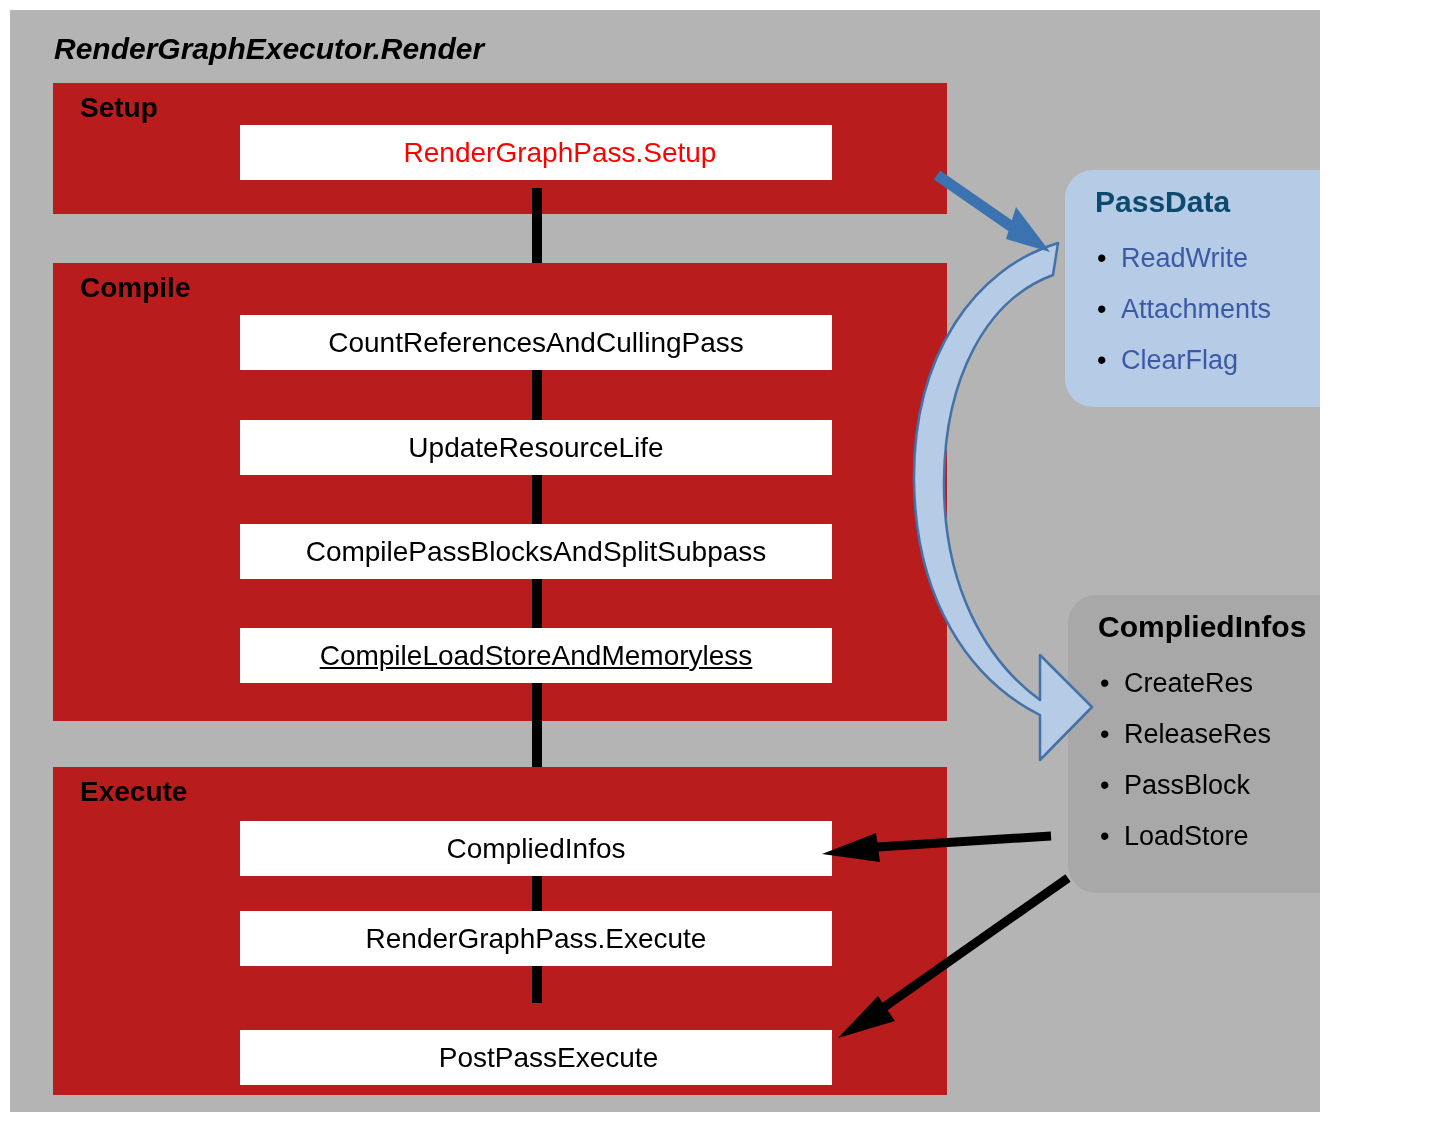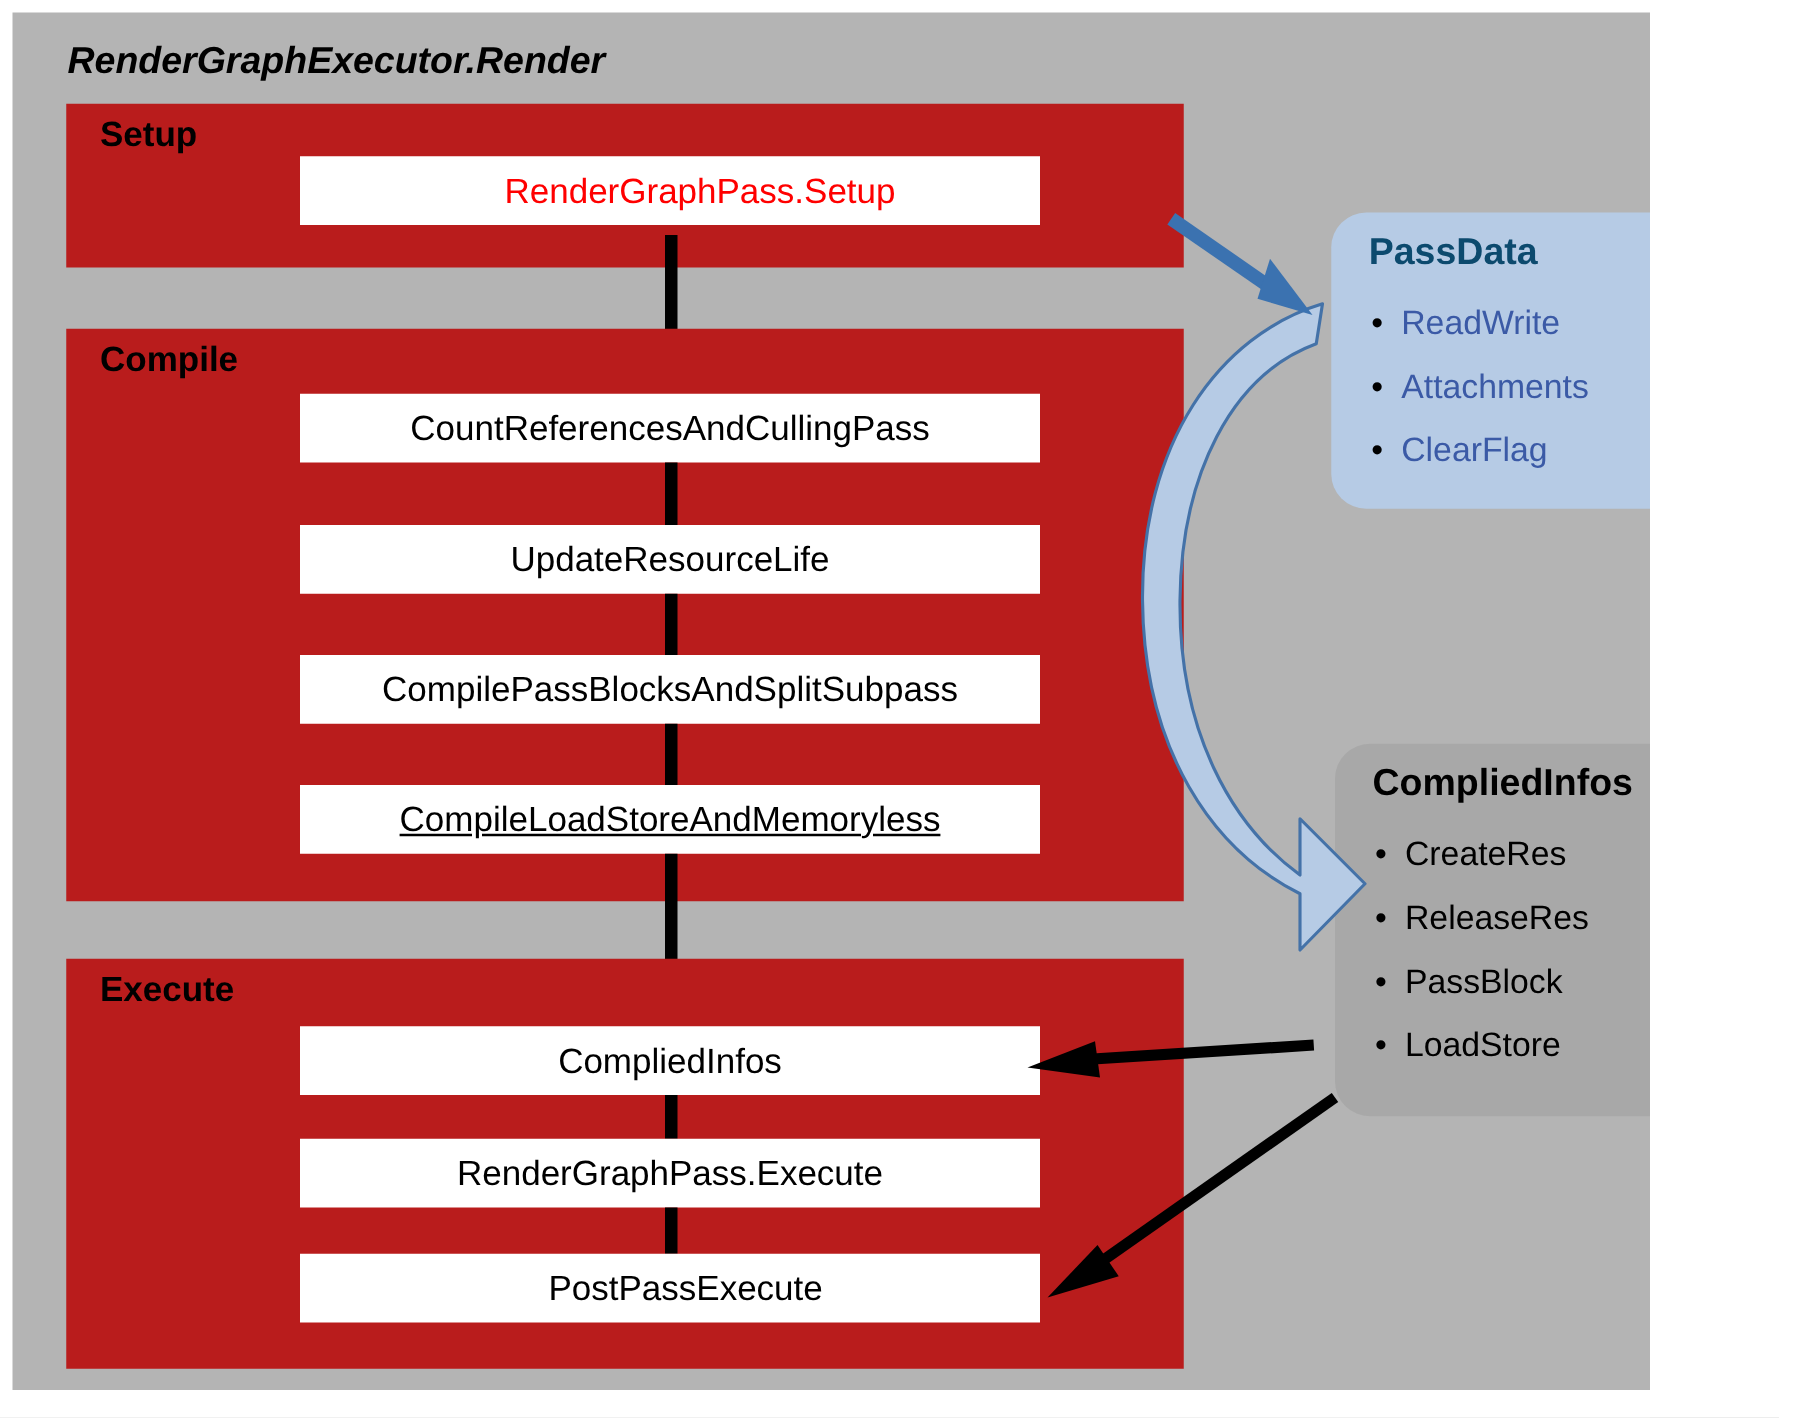--- a/index.html
+++ b/index.html
@@ -200,21 +200,21 @@
   <div class="v-arrow-line" style="top:683px; height:103px;"></div>
   <div class="v-arrow-head" style="top:786px;"></div>
 
   <div class="phase" id="phase-execute">
     <div class="phase-label">Execute</div>
   </div>
   <div class="step" style="top:821px;">CompliedInfos</div>
   <div class="connector" style="top:876px; height:35px;"></div>
   <div class="step" style="top:911px;">RenderGraphPass.Execute</div>
   <div class="connector" style="top:966px; height:37px;"></div>
-  <div class="step" style="top:1003px;padding-left:25px;">PostPassExecute</div>
+  <div class="step" style="top:1030px;padding-left:25px;">PostPassExecute</div>
 
   <div class="card" id="card-passdata">
     <div class="card-title">PassData</div>
     <ul class="card-list">
       <li>ReadWrite</li>
       <li>Attachments</li>
       <li>ClearFlag</li>
     </ul>
   </div>
 

